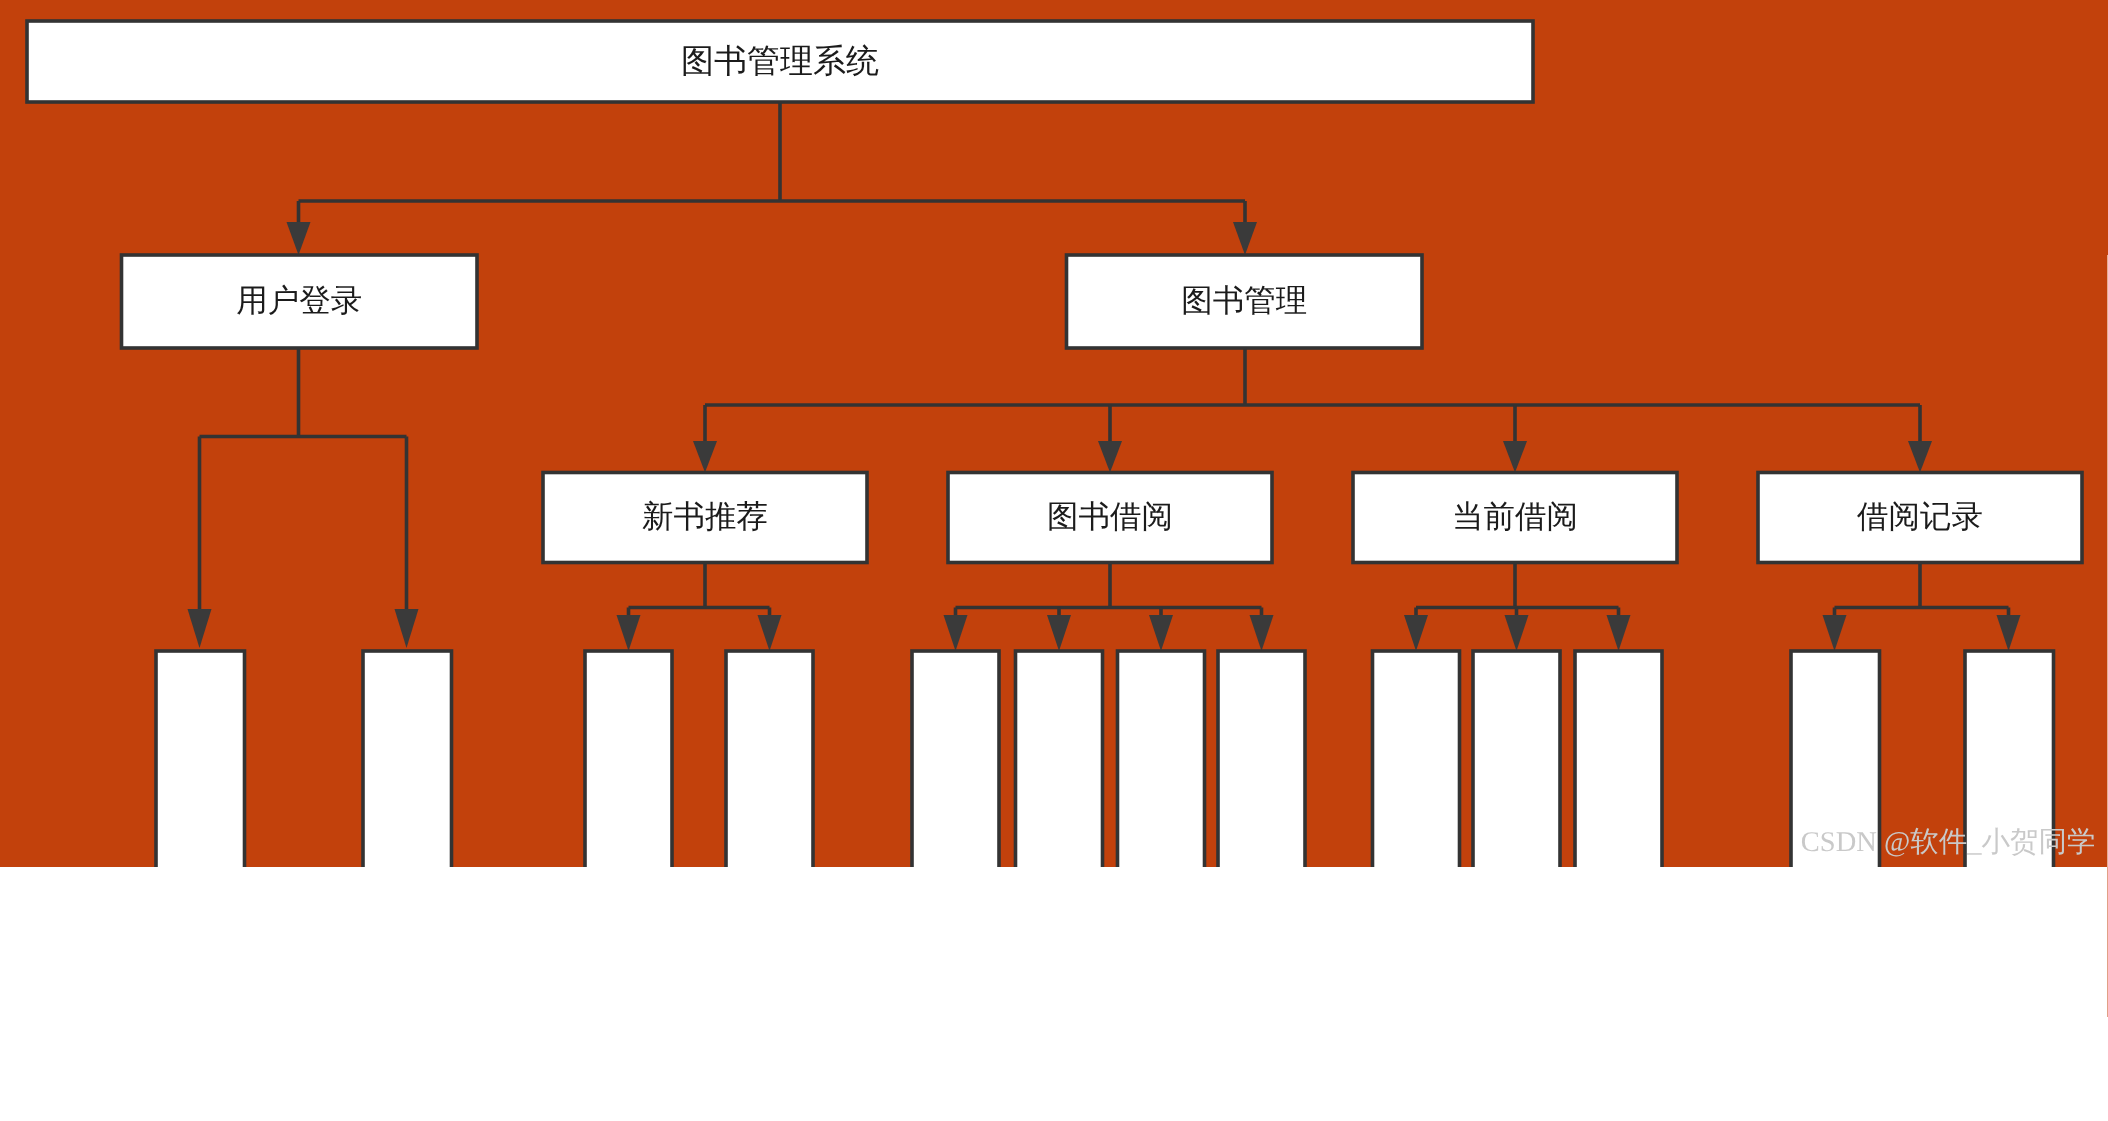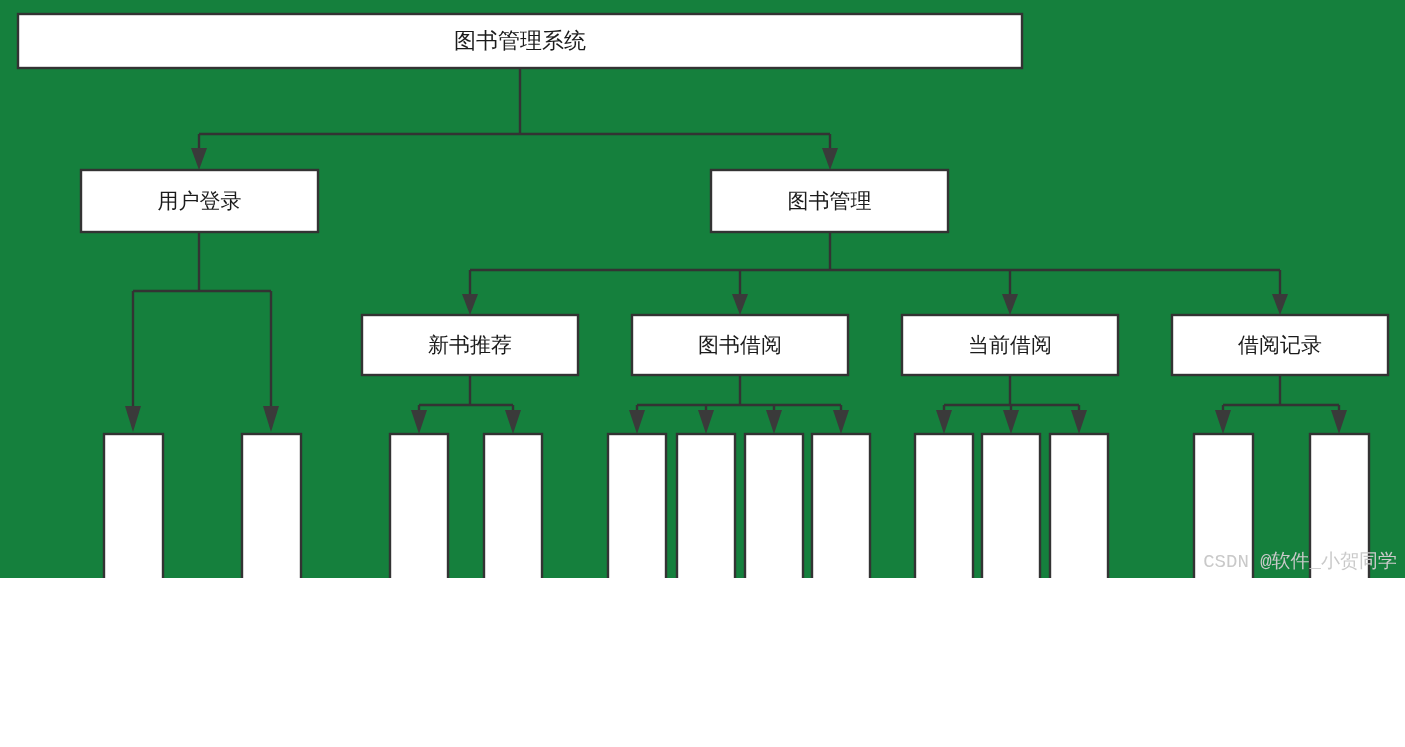--- a/index.html
+++ b/index.html
@@ -8,21 +8,21 @@
     padding: 0;
     background: #ffffff;
   }
   body {
     font-family: "Liberation Sans", "DejaVu Sans", sans-serif;
   }
   #diagram-root {
     position: relative;
     width: 1405px;
     height: 578px;
-    background: #15803d;
+    background: #c2410c;
     overflow: hidden;
   }
   svg#tree-svg {
     position: absolute;
     left: 0;
     top: 0;
     width: 1405px;
     height: 747px;
     display: block;
   }
@@ -70,21 +70,21 @@
     justify-content: center;
     text-align: center;
     white-space: nowrap;
     pointer-events: none;
     user-select: none;
   }
   .watermark {
     position: absolute;
     right: 8px;
     bottom: 4px;
-    font-family: Liberation Mono, monospace;
+    font-family: Liberation Serif, serif;
     font-size: 19px;
     color: #c9c9c9;
     white-space: nowrap;
     user-select: none;
   }
 </style>
 </head>
 <body>
 
 <div id="diagram-root">

